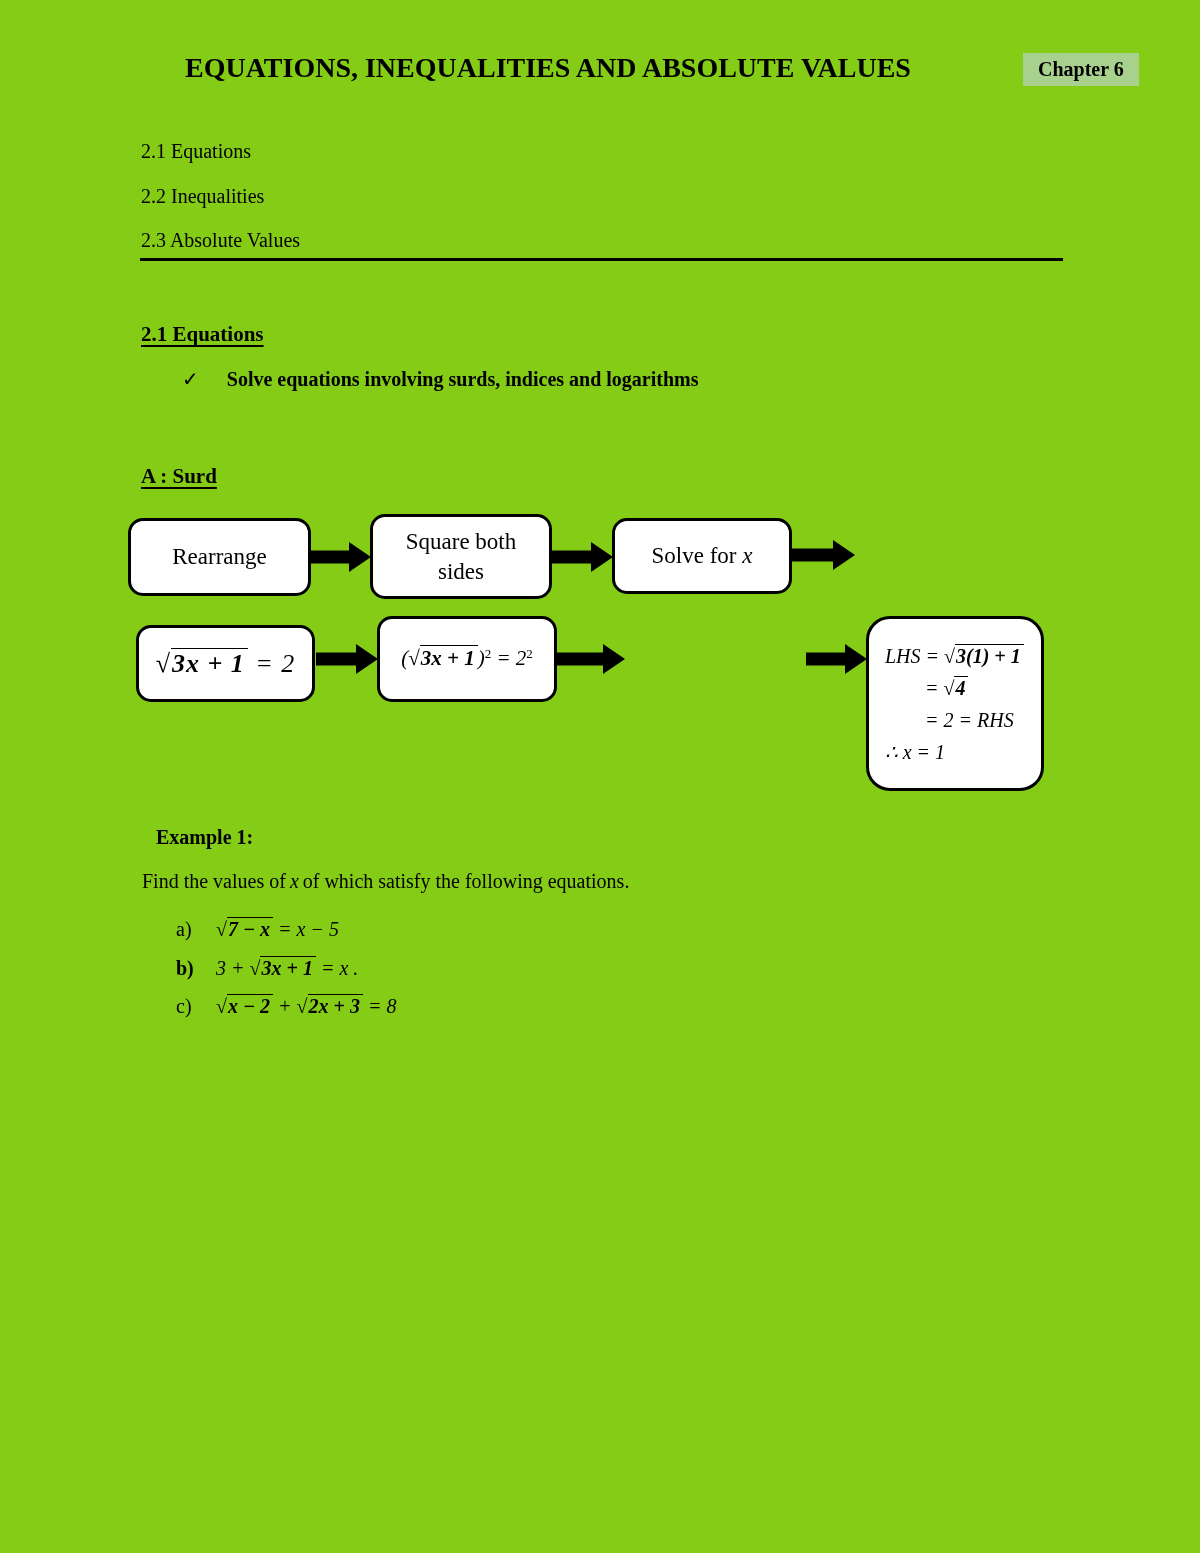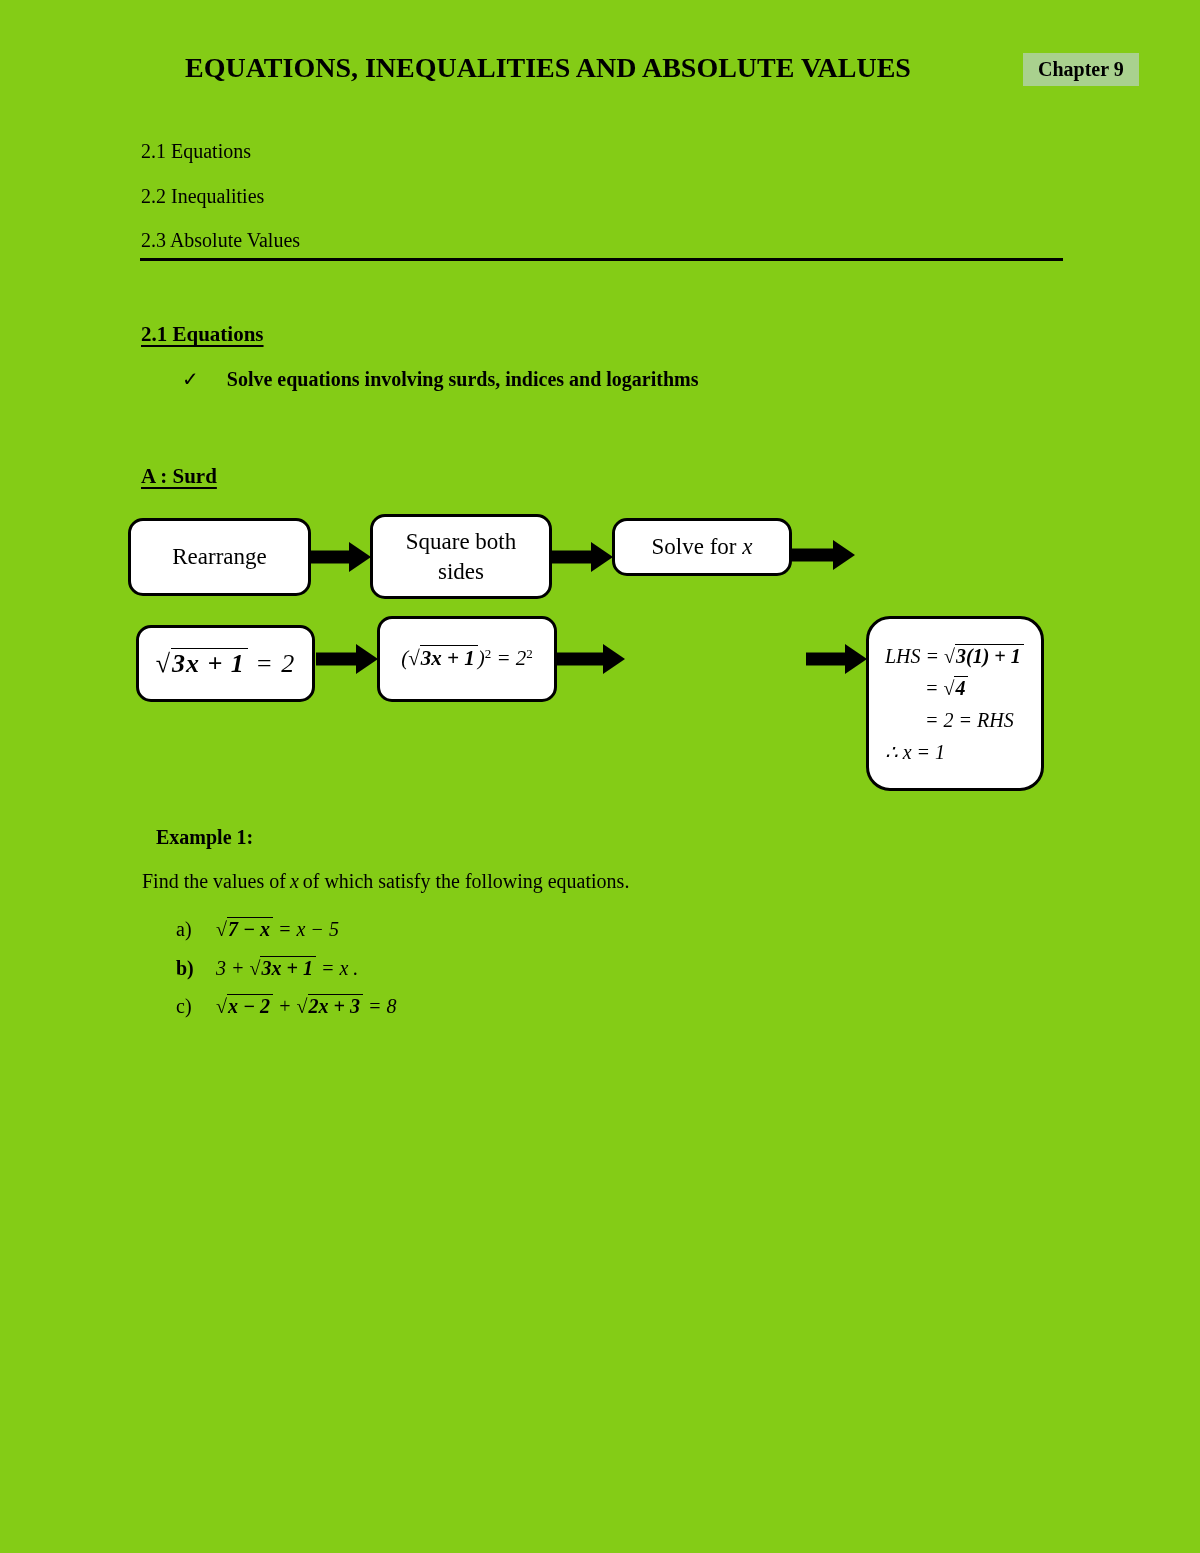--- a/index.html
+++ b/index.html
@@ -41,21 +41,21 @@
   .objective .obj-text { font-weight:bold; margin-left:28px; }
 
   
   .fbox {
     position:absolute; border:3px solid #000; border-radius:15px; background:#fff;
     display:flex; align-items:center; justify-content:center;
     text-align:center; font-size:23px; line-height:1.3;
   }
   #box-s1 { left:128px; top:518px; width:183px; height:78px; }
   #box-s2 { left:370px; top:514px; width:182px; height:85px; padding:12px 16px; }
-  #box-s3 { left:612px; top:518px; width:180px; height:58px; }
+  #box-s3 { left:612px; top:518px; width:180px; height:76px; }
   #box-s4 { left:854px; top:514px; width:185px; height:78px; padding:0 26px; }
 
   #box-e1 { left:136px; top:625px; width:179px; height:77px; font-size:26px; letter-spacing:1px; }
   #box-e2 { left:377px; top:616px; width:180px; height:86px; font-size:21px; white-space:nowrap; }
   #box-e3 { left:624px; top:620px; width:182px; height:117px;
             flex-direction:column; align-items:flex-start; justify-content:center;
             padding-left:42px; font-size:20px; text-align:left; }
   #box-e3 .mline { margin:4px 0; }
   #box-e4 { left:866px; top:616px; width:178px; height:175px; border-radius:24px;
             flex-direction:column; align-items:flex-start; justify-content:center;
@@ -100,21 +100,21 @@
   #row-c { top:995px; }
   .eq-label { display:inline-block; width:40px; font-style:normal; }
   #row-b .eq-label { font-weight:bold; }
 </style>
 </head>
 <body>
 
 <div class="page">
 
   <h1 class="title">EQUATIONS, INEQUALITIES AND ABSOLUTE VALUES</h1>
-  <span class="badge">Chapter 9</span>
+  <span class="badge">Chapter 6</span>
 
   <div class="toc-item" id="toc1">2.1 Equations</div>
   <div class="toc-item" id="toc2">2.2 Inequalities</div>
   <div class="toc-item" id="toc3">2.3 Absolute Values</div>
   <div class="divider"></div>
 
   <div class="heading" id="sec-heading">2.1 Equations</div>
   <div class="objective">
     <span class="check">✓</span><span class="obj-text">Solve equations involving surds, indices and logarithms</span>
   </div>

